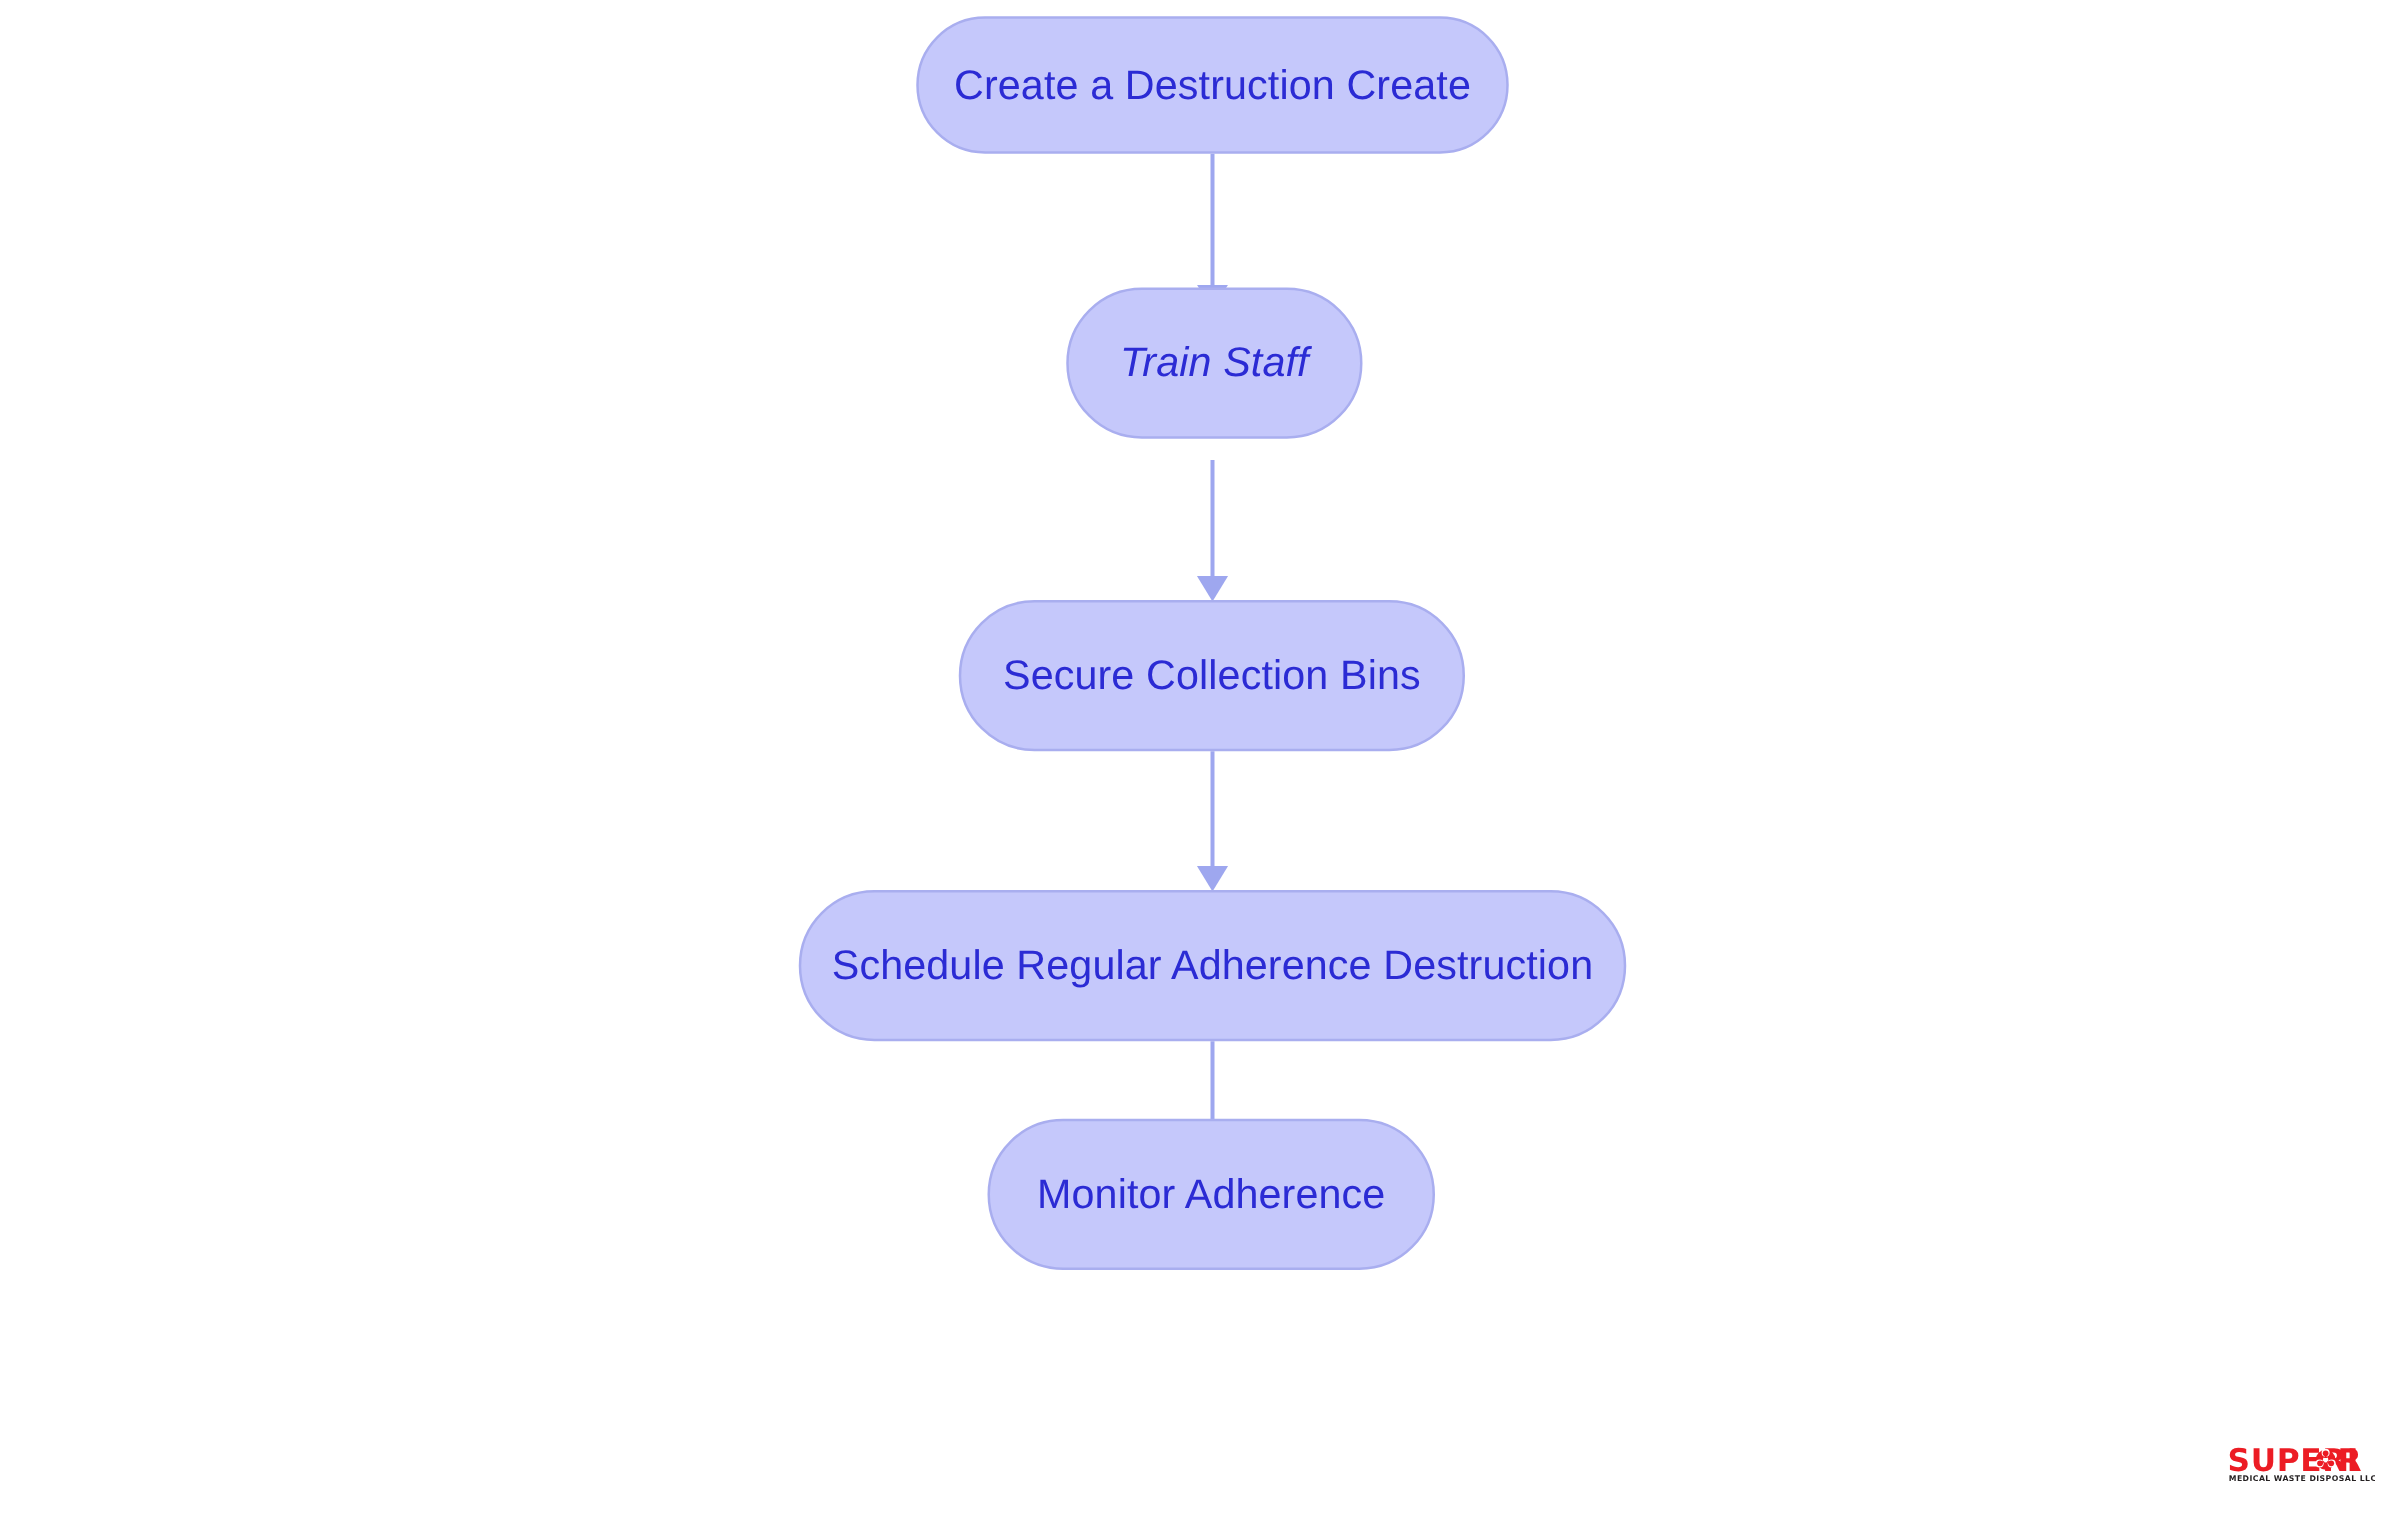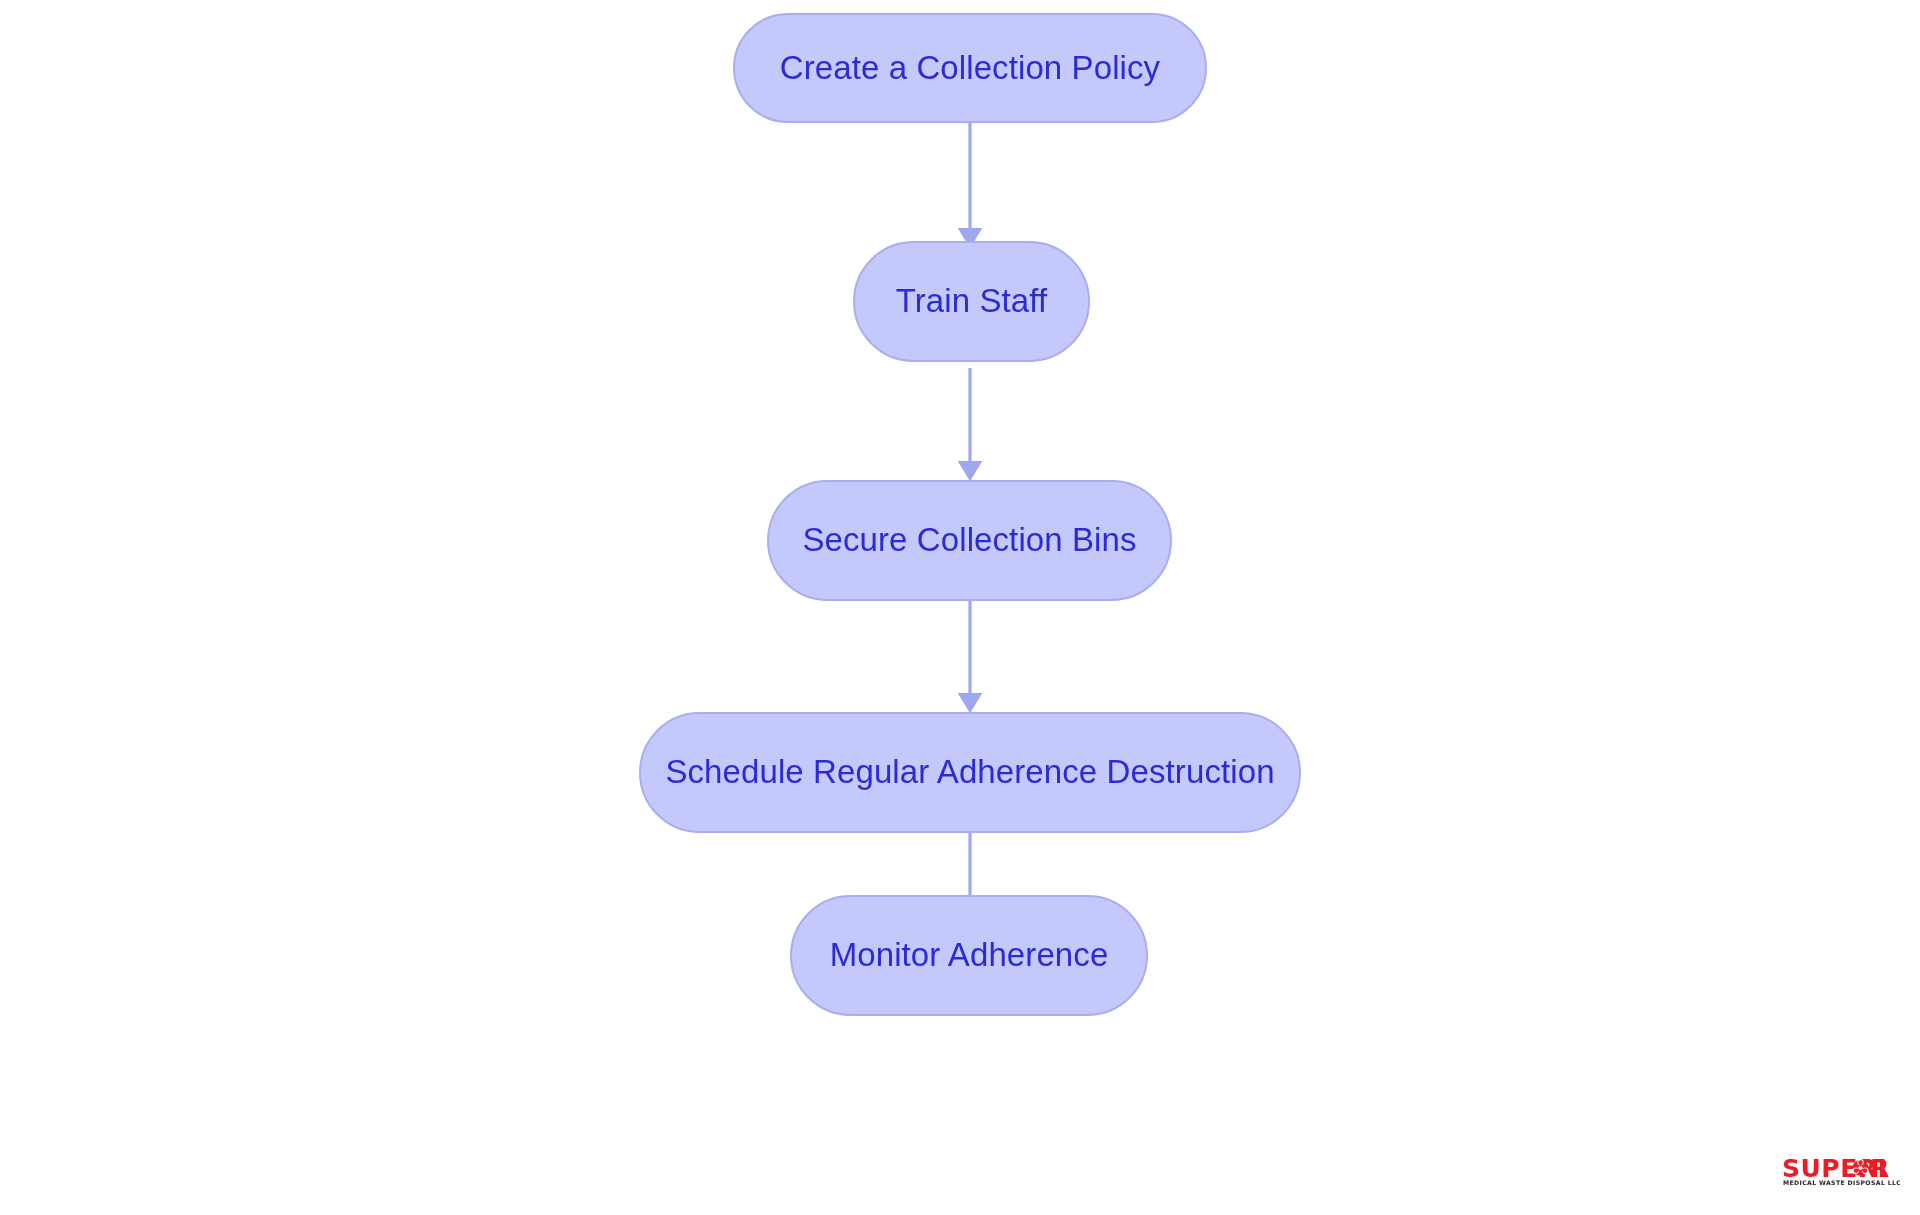--- a/index.html
+++ b/index.html
@@ -37,21 +37,21 @@
     white-space: nowrap;
     text-align: center;
     line-height: 1.1;
   }
   .flow-node .node-label {
     pointer-events: none;
   }
 
   
   #node-0 { left: 733px; top: 13px;  width: 474px; height: 110px; }
-  #node-1 { left: 853px; top: 241px; width: 237px; height: 121px; }
+  #node-1 { left: 853px; top: 230px; width: 237px; height: 121px; font-style: italic; }
   #node-2 { left: 767px; top: 480px; width: 405px; height: 121px; }
   #node-3 { left: 639px; top: 712px; width: 662px; height: 121px; }
   #node-4 { left: 790px; top: 895px; width: 358px; height: 121px; }
 
   
   .connector {
     position: absolute;
     left: 0;
     top: 0;
     width: 1920px;
@@ -98,21 +98,21 @@
     <line x1="970" y1="123" x2="970" y2="238" stroke="#9ea7ef" stroke-width="3.2" marker-end="url(#arrowhead)"></line>
 
     <line x1="970" y1="368" x2="970" y2="471" stroke="#9ea7ef" stroke-width="3.2" marker-end="url(#arrowhead)"></line>
 
     <line x1="970" y1="601" x2="970" y2="703" stroke="#9ea7ef" stroke-width="3.2" marker-end="url(#arrowhead)"></line>
 
     <line x1="970" y1="833" x2="970" y2="937" stroke="#9ea7ef" stroke-width="3.2" marker-end="url(#arrowhead)"></line>
   </svg>
 
   <div class="flow-node" id="node-0">
-    <span class="node-label">Create a Collection Policy</span>
+    <span class="node-label">Create a Destruction Create</span>
   </div>
 
   <div class="flow-node" id="node-1">
     <span class="node-label">Train Staff</span>
   </div>
 
   <div class="flow-node" id="node-2">
     <span class="node-label">Secure Collection Bins</span>
   </div>
 

